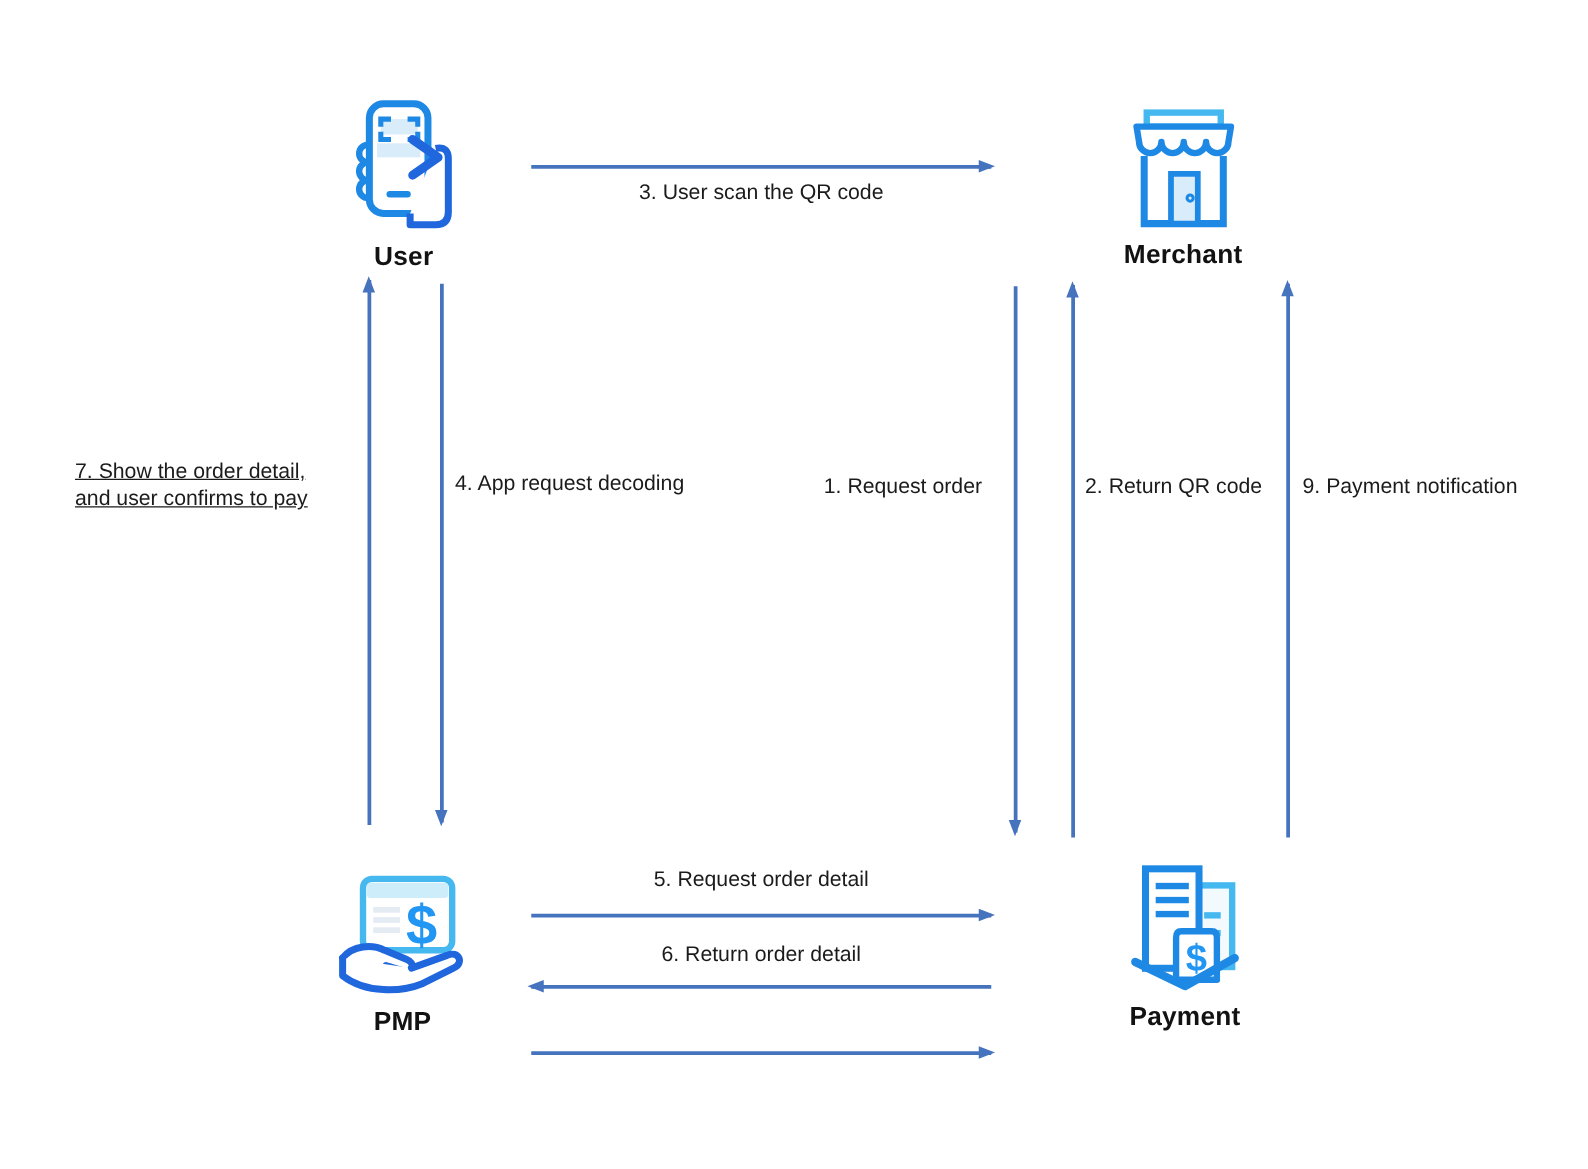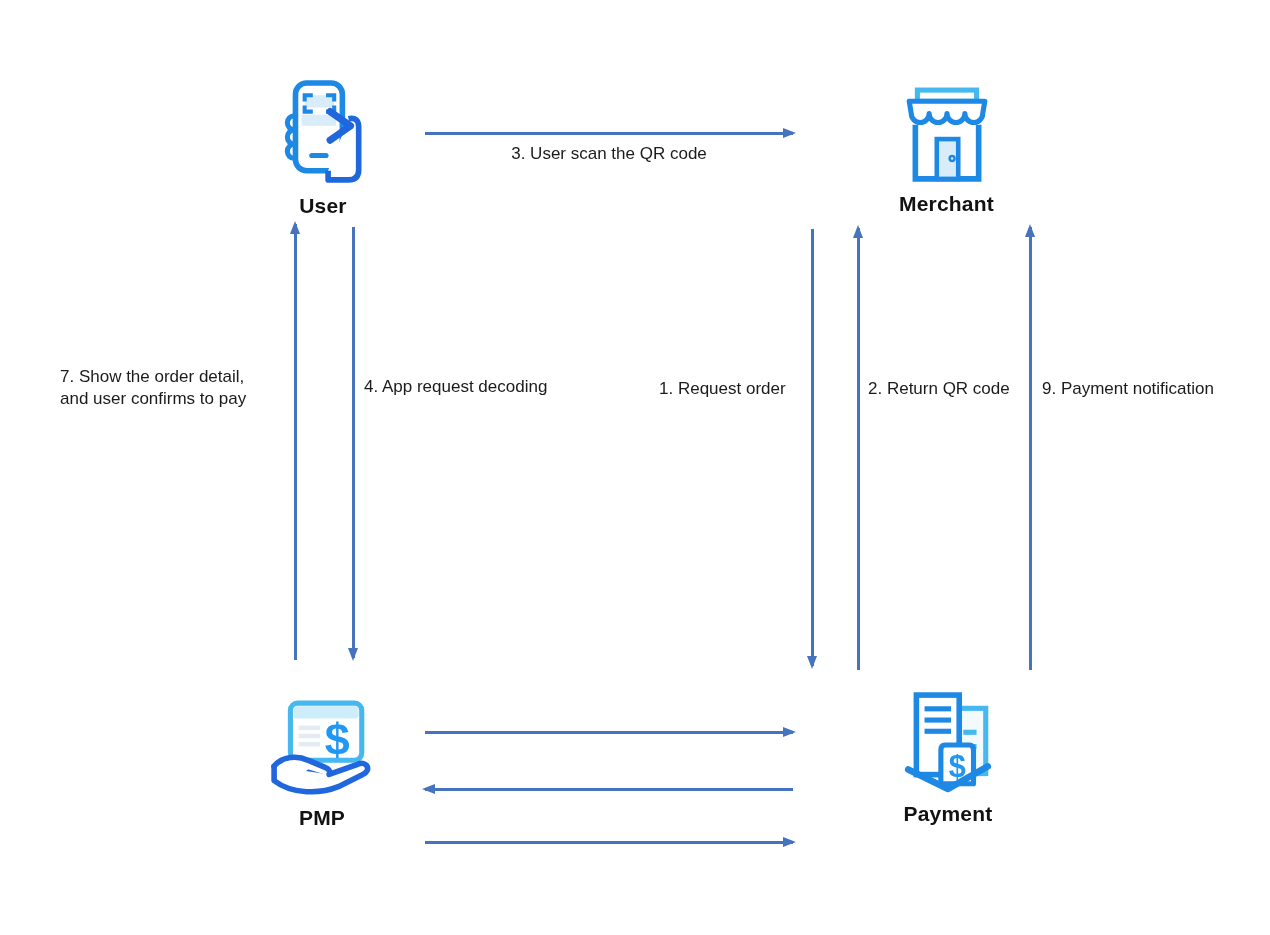--- a/index.html
+++ b/index.html
@@ -143,29 +143,31 @@
   <div class="arrow v down" style="left:352px;top:227px;height:431px;"></div>
   <div class="arrow v down" style="left:811px;top:229px;height:437px;"></div>
   <div class="arrow v up" style="left:857px;top:228px;height:442px;"></div>
   <div class="arrow v up" style="left:1029px;top:227px;height:443px;"></div>
   <div class="arrow h right" style="left:425px;top:731px;width:368px;"></div>
   <div class="arrow h left" style="left:425px;top:788px;width:368px;"></div>
   <div class="arrow h right" style="left:425px;top:841px;width:368px;"></div>
 
   <div class="msg center" style="left:425px;top:95px;width:368px;margin-top:48px;">3. User scan the QR code</div>
 
-  <div class="msg wrap" style="left:60px;top:366px;width:215px;">
+  <div class="msg wrap" style="left:60px;top:366px;width:215px;text-decoration:underline;">
     <span>7. Show the order detail,</span><br>
     <span>and user confirms to pay</span>
   </div>
 
   <div class="msg" style="left:364px;top:376px;">4. App request decoding</div>
 
   <div class="msg" style="left:659px;top:378px;text-align:center;">1. Request order</div>
 
   <div class="msg" style="left:868px;top:378px;">2. Return QR code</div>
 
   <div class="msg" style="left:1042px;top:378px;">9. Payment notification</div>
 
+  <div class="msg center" style="left:425px;top:693px;width:368px;">5. Request order detail</div>
 
+  <div class="msg center" style="left:425px;top:753px;width:368px;">6. Return order detail</div>
 
 
 </div>
 
 </body></html>

